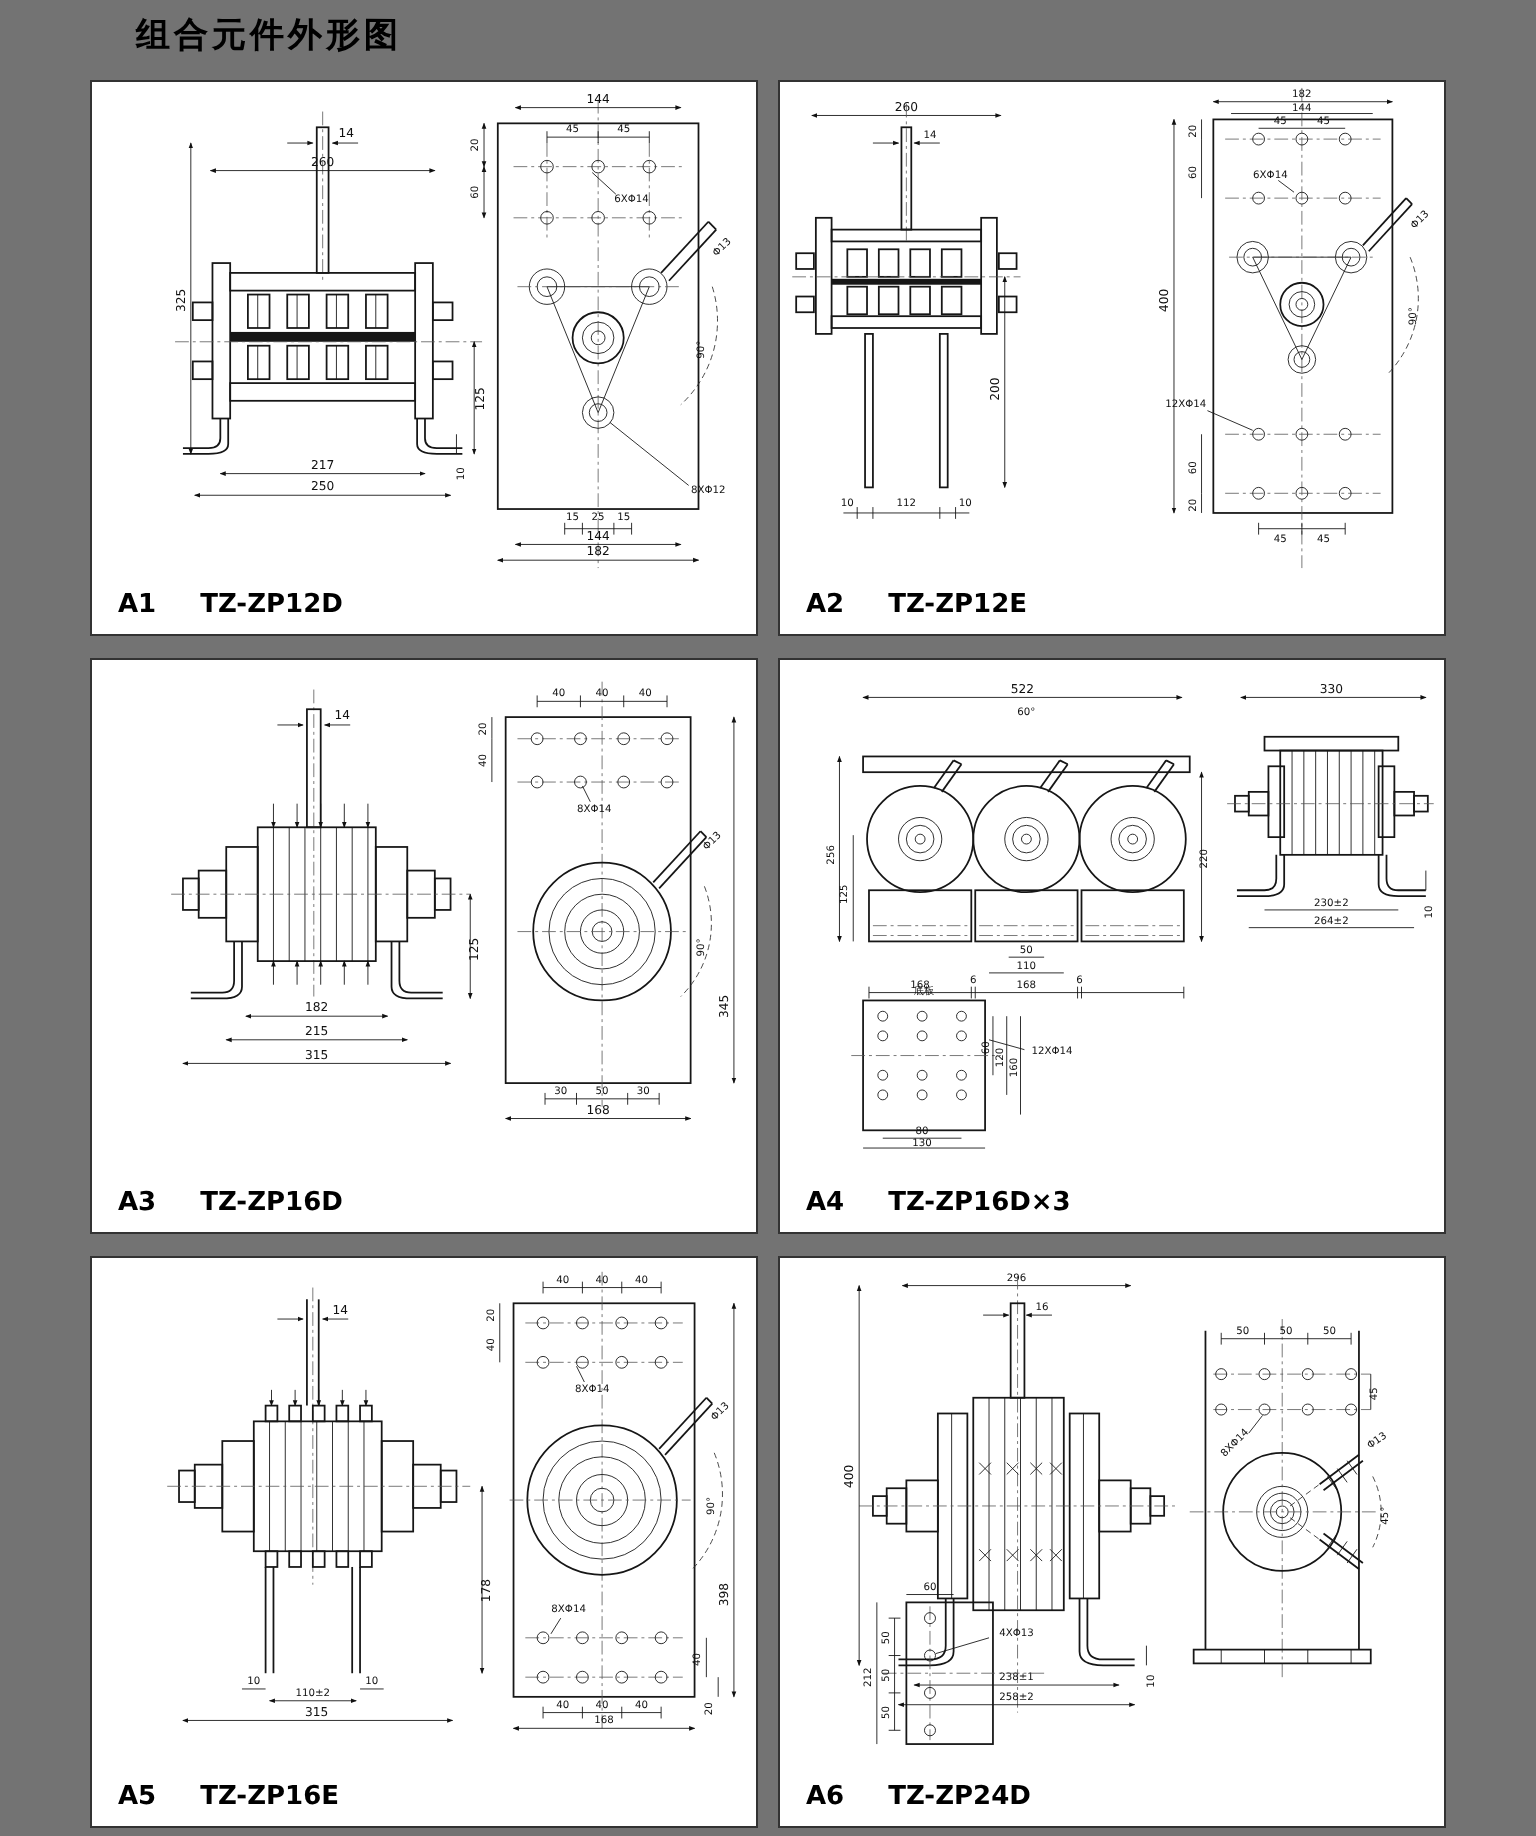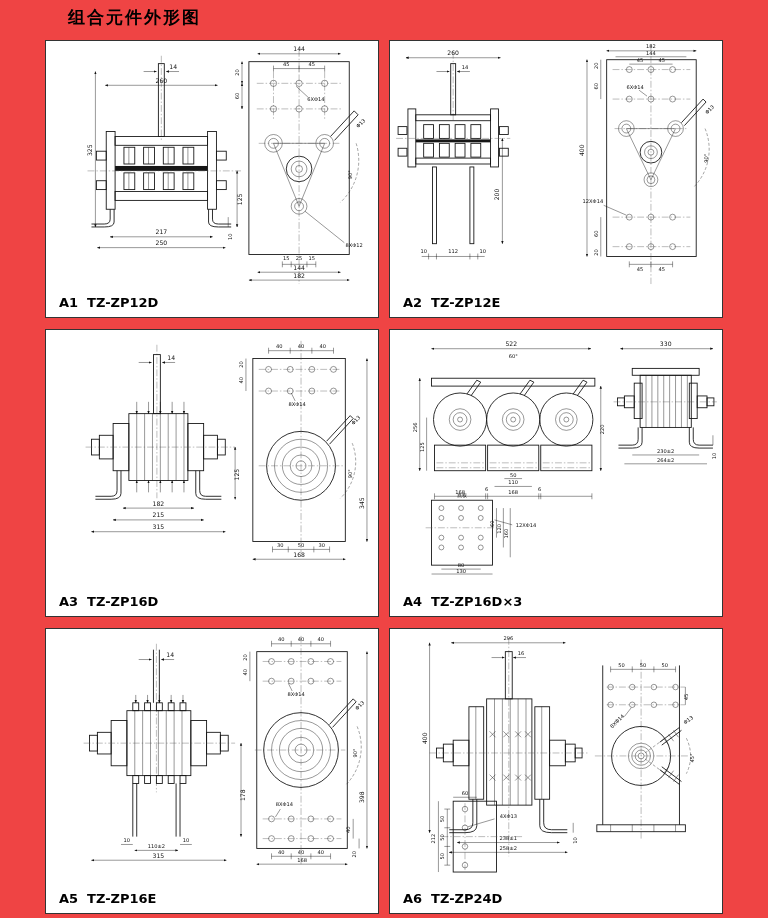--- a/index.html
+++ b/index.html
@@ -1,22 +1,22 @@
 <!DOCTYPE html>
 <html><head>
 <meta charset="utf-8">
 <style>
   html,body{margin:0;padding:0;background:#e8e8e8}
-  .page{position:relative;width:768px;height:918px;background:#ef4444;font-family:"DejaVu Sans",sans-serif;overflow:hidden}
+  .page{position:relative;width:768px;height:918px;background:#737373;font-family:"DejaVu Sans",sans-serif;overflow:hidden}
   .title{position:absolute;left:68px;top:6px;margin:0;font-size:17px;font-weight:bold;color:#000;letter-spacing:2px;font-family:"DejaVu Sans",sans-serif}
   .grid{position:absolute;left:45px;top:40px;width:678px;display:grid;grid-template-columns:334px 334px;grid-template-rows:278px 288px 286px;column-gap:10px;row-gap:11px}
   .panel{position:relative;border:1px solid #333;background:#fff;box-sizing:border-box}
   .panel svg{display:block;width:330px;height:244px;margin:1px auto 0}
   .plabel{position:absolute;left:13px;bottom:7px;font-size:13px;font-weight:bold;color:#000;white-space:nowrap}
-  .plabel .mdl{margin-left:9px}
+  .plabel .mdl{margin-left:22px}
   svg .ln{stroke:#161616;stroke-width:.9;fill:none}
   svg .lt{stroke:#161616;stroke-width:.45;fill:none}
   svg .cl{stroke:#555;stroke-width:.4;fill:none;stroke-dasharray:7 2 1.5 2}
   svg .dm{stroke:#161616;stroke-width:.45;fill:none}
   svg .ds{stroke:#333;stroke-width:.45;fill:none;stroke-dasharray:3 2}
   svg .fl{fill:#161616;stroke:none}
   svg text.d{font-family:"DejaVu Sans",sans-serif;font-size:6.2px;fill:#111;text-anchor:middle}
   svg text.s{font-size:5.2px}
 </style>
 </head>

